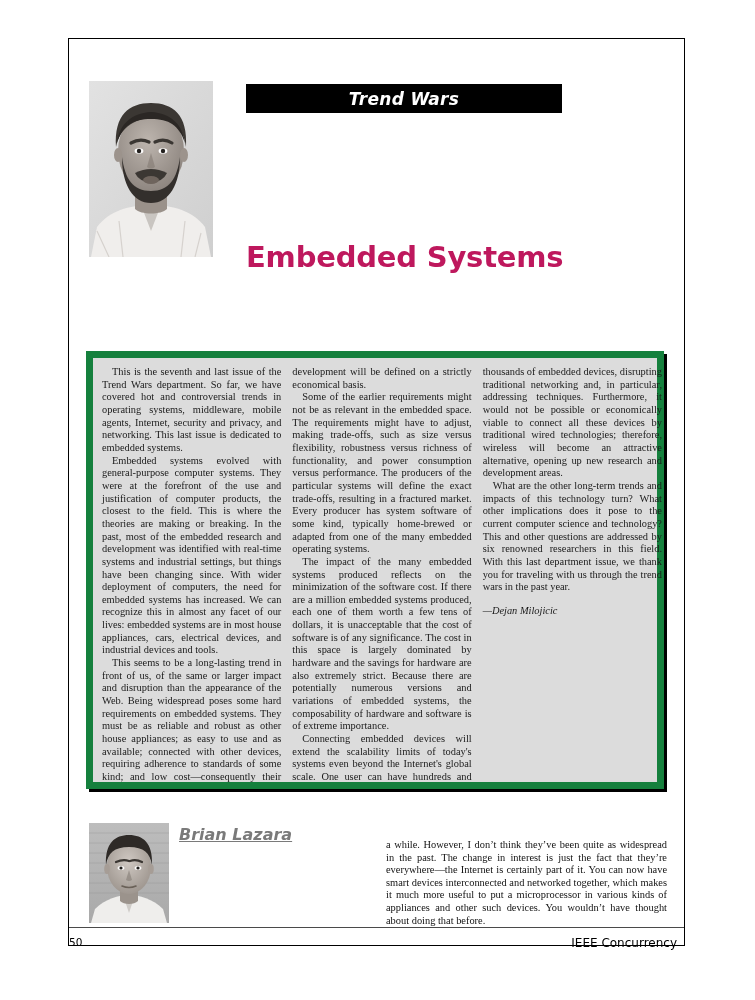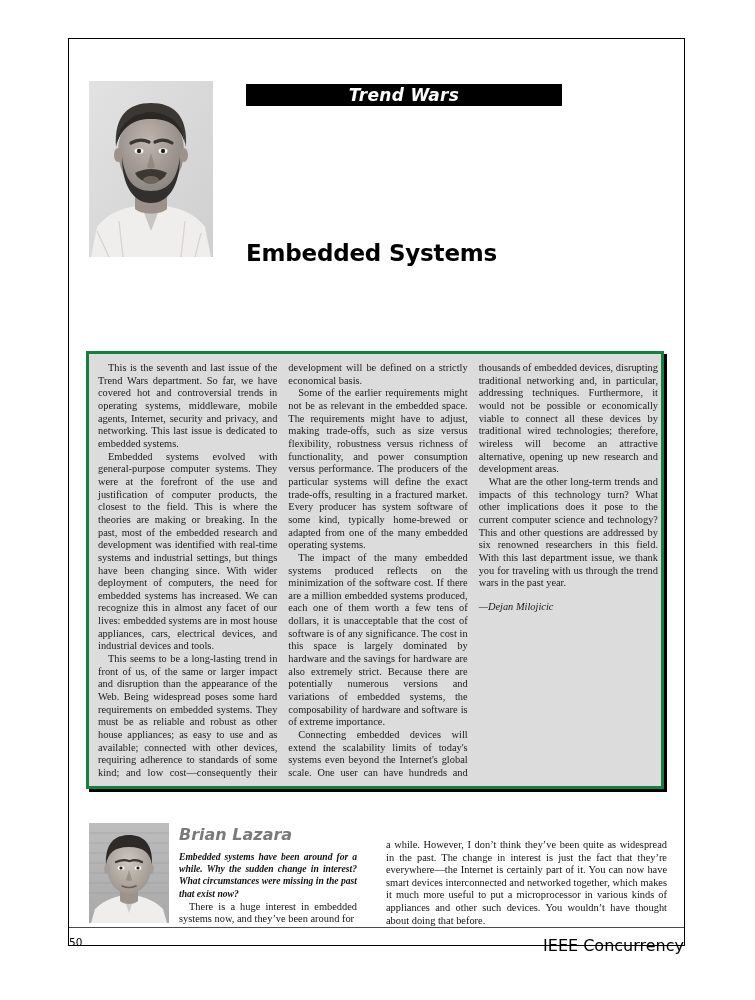--- a/index.html
+++ b/index.html
@@ -25,36 +25,36 @@
   .portrait{
     position:absolute; left:20px; top:42px;
     width:124px; height:176px;
     background:#d9d9d9;
     overflow:hidden;
   }
   .portrait svg{display:block;}
 
   .banner{
     position:absolute; left:177px; top:45px;
-    width:316px; height:22px;
+    width:316px; height:29px;
     background:#000;
     color:#fff;
     font-family:"DejaVu Sans", sans-serif;
     font-weight:bold; font-style:italic;
     font-size:17px;
     letter-spacing:0.3px;
     display:flex; align-items:center; justify-content:center;
   }
 
   .doc-title{
     position:absolute; left:177px; top:201px;
     font-family:"DejaVu Sans", sans-serif;
     font-weight:bold;
-    font-size:23px;
-    color:#000000;
+    font-size:29px;
+    color:#be185d;
     letter-spacing:-0.2px;
   }
 
   .byline{
     position:absolute; left:20px; top:226px;
     width:185px;
     font-family:"DejaVu Sans", sans-serif;
     font-size:9.3px;
     line-height:12.6px;
     color:#000;
@@ -66,21 +66,21 @@
     position:absolute;
     left:20px; top:315px;
     width:578px; height:438px;
     background:#000;
   }
   .article{
     position:absolute;
     left:17px; top:312px;
     width:578px; height:438px;
     background:#dcdcdc;
-    border:3px solid #15803d;
+    border:7px solid #15803d;
     box-sizing:border-box;
   }
   .cols{
     position:absolute; left:9px; top:8px;
     width:560px; height:420px;
     column-count:3;
     column-gap:11px;
     column-fill:auto;
   }
   .cols p{
@@ -106,20 +106,21 @@
     width:80px; height:100px;
     background:#c9c9c9;
     overflow:hidden;
   }
   .iv-name{
     position:absolute; left:110px; top:786px;
     font-family:"DejaVu Sans", sans-serif;
     font-weight:bold; font-style:italic;
     font-size:16px;
     color:#7a7a7a;
+    text-decoration:underline;
   }
   .iv-left{
     position:absolute; left:110px; top:812px;
     width:178px;
   }
   .iv-right{
     position:absolute; left:317px; top:784px;
     width:281px;
   }
   .iv-left p, .iv-right p{
@@ -145,23 +146,23 @@
   .rule{
     position:absolute; left:0px; top:888px;
     width:100%; height:1px; background:#4a4a4a;
   }
   .foot-left{
     position:absolute; left:0px; top:897px;
     font-family:"DejaVu Sans", sans-serif;
     font-size:10.5px; color:#000;
   }
   .foot-right{
-    position:absolute; right:0px; top:897px;
-    font-family:"DejaVu Sans", sans-serif;
-    font-size:16px; color:#000;
+    position:absolute; right:7px; top:897px;
+    font-family:"DejaVu Sans", sans-serif;
+    font-size:12px; color:#000;
   }
 </style>
 </head>
 <body>
 
 <div class="page">
 
   <div class="header">
 
     <div class="portrait">
@@ -268,24 +269,20 @@
 
       <path d="M33 63 q7 3 14 0" stroke="#6a6158" stroke-width="1.6" fill="none" stroke-linecap="round"></path>
 
       <ellipse cx="18" cy="46" rx="2.8" ry="5" fill="#a69d96"></ellipse>
       <ellipse cx="62" cy="46" rx="2.8" ry="5" fill="#a69d96"></ellipse>
     </svg>
   </div>
 
   <div class="iv-name">Brian Lazara</div>
 
-  <div class="iv-left">
-    <p class="iv-q">Embedded systems have been around for a while. Why the sudden change in interest? What circumstances were missing in the past that exist now?</p>
-    <p>There is a huge interest in embedded systems now, and they’ve been around for</p>
-  </div>
 
   <div class="iv-right">
     <p>a while. However, I don’t think they’ve been quite as widespread in the past. The change in interest is just the fact that they’re everywhere—the Internet is certainly part of it. You can now have smart devices interconnected and networked together, which makes it much more useful to put a microprocessor in various kinds of appliances and other such devices. You wouldn’t have thought about doing that before.</p>
   </div>
 
   <div class="rule"></div>
   <div class="foot-left">50</div>
   <div class="foot-right">IEEE Concurrency</div>
 
 </div>

